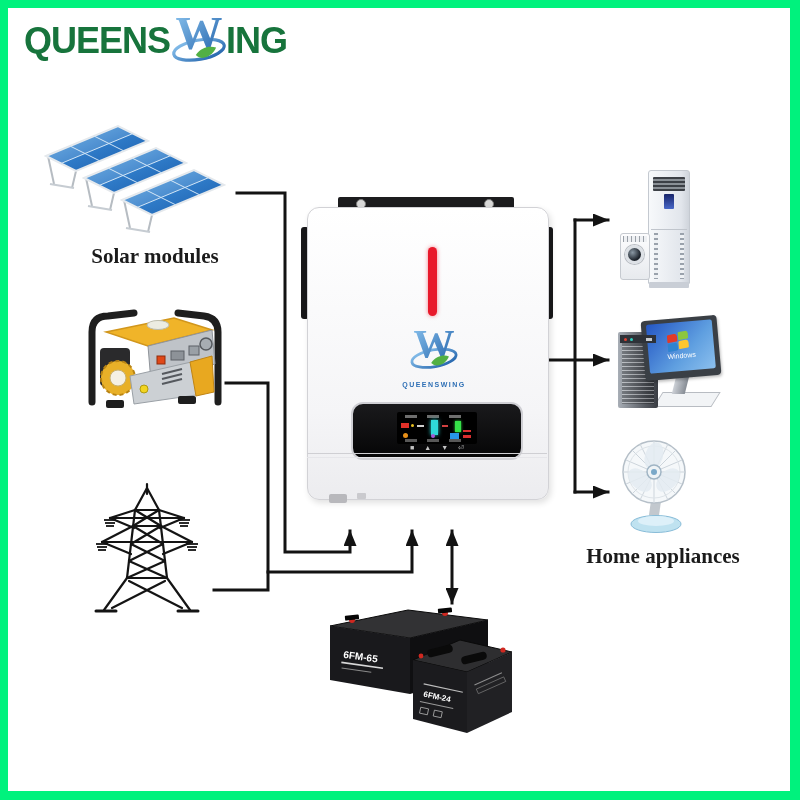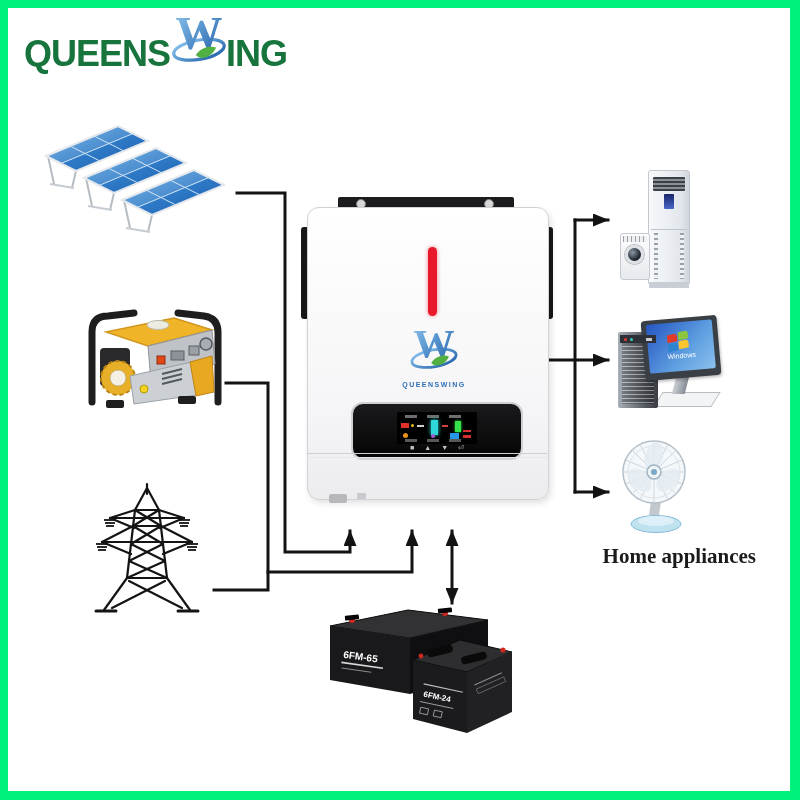--- a/index.html
+++ b/index.html
@@ -3,21 +3,21 @@
 <meta charset="utf-8">
 <style>
   html,body{margin:0;padding:0;background:#fff;}
   #canvas{position:relative;width:800px;height:800px;background:#fff;overflow:hidden;
           font-family:"Liberation Sans","DejaVu Sans",sans-serif;}
   
   #frame{position:absolute;inset:0;border-style:solid;border-color:#00F27D;
          border-width:8px 10px 9px 8px;pointer-events:none;z-index:60;}
   .abs{position:absolute;}
   
-  #brand{left:24px;top:10px;height:62px;display:flex;align-items:flex-end;z-index:10;}
+  #brand{left:24px;top:10px;height:62px;display:flex;align-items:center;z-index:10;}
   .brand-txt{font-weight:bold;font-size:36px;letter-spacing:-1px;color:#17743C;line-height:1;}
   #brand svg{margin:0 -5px 6px -3px;}
   
   .node-label{font-family:"Liberation Serif","DejaVu Serif",serif;font-weight:700;
               font-size:21px;color:#1B1B1B;text-align:center;z-index:12;}
   
   #inverter{left:301px;top:195px;width:252px;height:312px;z-index:8;}
   #inv-bracket{position:absolute;left:37px;top:2px;width:176px;height:12px;background:#1c1c1e;border-radius:2px;}
   #inv-bracket::before,#inv-bracket::after{content:"";position:absolute;top:2px;width:8px;height:8px;border-radius:50%;
       background:#d8d8d8;border:1px solid #7c7c7c;}
@@ -70,21 +70,21 @@
   #mon-screen{position:absolute;inset:4px 5px 7px 5px;border-radius:2px;overflow:hidden;
       background:linear-gradient(135deg,#2456c4,#5f9fe0 60%,#8cc0ee);}
   #winflag{position:absolute;left:20px;top:10px;width:22px;height:18px;transform:skewY(-6deg);}
   #winflag i{position:absolute;width:10px;height:8px;border-radius:1px 3px 1px 1px;}
   #win-text{position:absolute;left:0;top:30px;width:100%;text-align:center;color:#fff;font-size:7px;}
   #mon-neck{position:absolute;left:62px;top:60px;width:13px;height:18px;transform:skewX(-14deg);
       background:linear-gradient(90deg,#cdd1d7,#868c94);}
   #mon-base{position:absolute;left:46px;top:76px;width:58px;height:15px;transform:skewX(-32deg);
       background:#f2f4f6;border:1px solid #b8bcc2;box-sizing:border-box;}
   #fan-group{left:620px;top:430px;width:70px;height:105px;z-index:9;}
-  #appl-label{left:570px;top:544px;width:186px;text-align:right;}
+  #appl-label{left:570px;top:544px;width:186px;}
   
   #wires{position:absolute;inset:0;z-index:5;}
   
   #solar-img{left:42px;top:122px;z-index:9;}
   #gen-img{left:78px;top:302px;z-index:9;}
   #tower-img{left:82px;top:482px;z-index:9;}
   #batt-img{left:315px;top:598px;z-index:9;}
   #solar-label{left:60px;top:244px;width:190px;}
   #gen-label{left:60px;top:440px;width:175px;}
   #grid-label{left:55px;top:630px;width:185px;}
@@ -159,20 +159,21 @@
         <line x1="30" y1="49" x2="26" y2="66" stroke="#b6bcc2" stroke-width="2"></line>
         <line x1="4" y1="62" x2="28" y2="66" stroke="#c6ccd2" stroke-width="2"></line>
         <polygon points="0,34 72,4 102,19 30,49" fill="url(#pv)" stroke="#e4e8ec" stroke-width="2"></polygon>
         <line x1="24" y1="24" x2="54" y2="39" stroke="#cfe4f6" stroke-width="1"></line>
         <line x1="48" y1="14" x2="78" y2="29" stroke="#cfe4f6" stroke-width="1"></line>
         <line x1="15" y1="41.5" x2="87" y2="11.5" stroke="#cfe4f6" stroke-width="1"></line>
         <polygon points="0,34 72,4 87,11.5 15,41.5" fill="#ffffff" opacity="0.14"></polygon>
       </g>
     </g>
   </svg>
+  <div class="abs node-label" id="solar-label">Solar modules</div>
 
   <svg class="abs" id="gen-img" width="150" height="118" viewBox="0 0 150 118">
     <path d="M14,100 V30 Q14,14 30,14 L56,11" fill="none" stroke="#1e1e1e" stroke-width="7" stroke-linecap="round"></path>
     <path d="M100,11 L126,14 Q140,16 140,30 V100" fill="none" stroke="#1e1e1e" stroke-width="7" stroke-linecap="round"></path>
     <polygon points="28,30 96,16 134,28 70,44" fill="#f0b429" stroke="#d1961c" stroke-width="1.5"></polygon>
     <ellipse cx="80" cy="23" rx="11" ry="4.5" fill="#ecece2" stroke="#bdbdae"></ellipse>
     <polygon points="70,44 134,28 137,62 73,80" fill="#bfc3c8" stroke="#8f949a"></polygon>
     <rect x="79" y="54" width="8" height="8" fill="#e04818" stroke="#902c0c"></rect>
     <rect x="93" y="49" width="13" height="9" fill="#8d9298" stroke="#5c6066"></rect>
     <rect x="111" y="44" width="10" height="9" fill="#9aa0a6" stroke="#5c6066"></rect>

